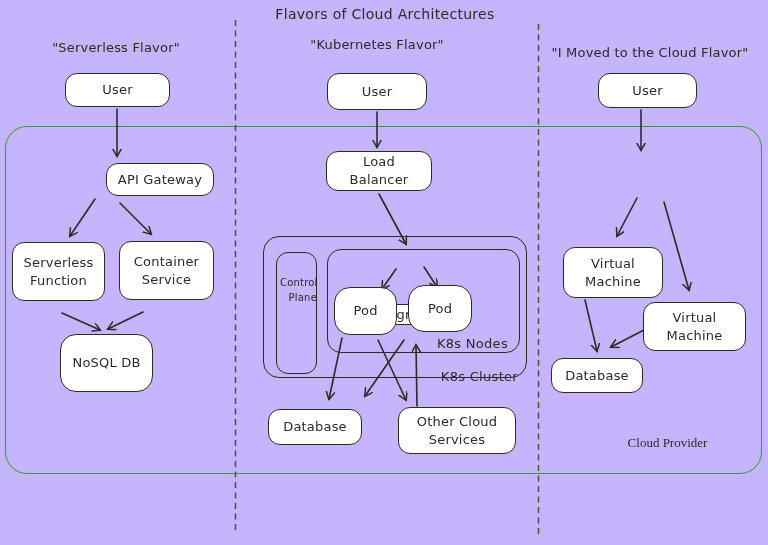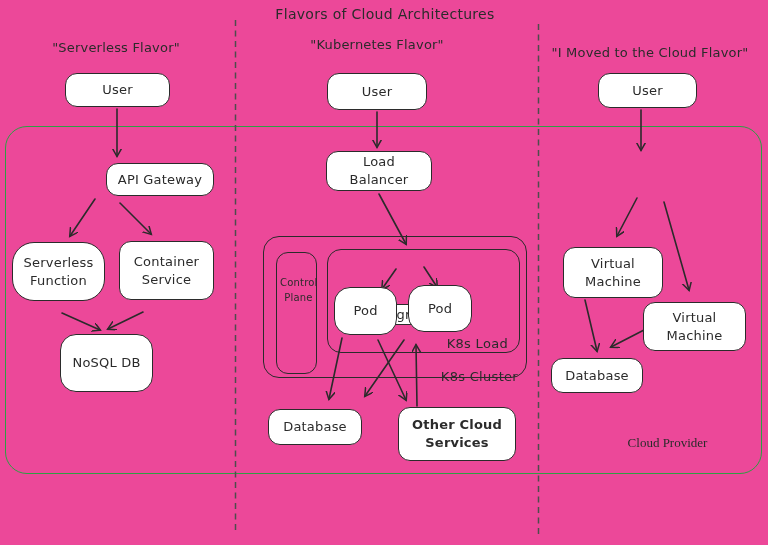--- a/index.html
+++ b/index.html
@@ -1,17 +1,17 @@
 <!DOCTYPE html>
 <html><head>
 <meta charset="utf-8">
 <style>
   html,body{margin:0;padding:0;background:#ffffff;}
   .canvas{
-    position:relative;width:768px;height:545px;background:#ec4899;overflow:hidden;
+    position:relative;width:768px;height:545px;background:#c4b5fd;overflow:hidden;
     font-family:"DejaVu Sans",sans-serif;color:#2b2b2b;
   }
   .lbl{position:absolute;text-align:center;white-space:pre-line;line-height:1.3;}
   .title{font-size:14px;letter-spacing:0.3px;}
   .colhdr{font-size:13px;letter-spacing:0.2px;}
   .box{
     position:absolute;box-sizing:border-box;
     border:1.6px solid #2b2b2b;border-radius:12px;background:#ffffff;
     display:flex;align-items:center;justify-content:center;text-align:center;
     font-size:13px;line-height:1.35;white-space:pre-line;letter-spacing:0.2px;
@@ -21,21 +21,21 @@
   .r16{border-radius:16px;}
   .r8{border-radius:3px;margin-top:47px;}
   .green-rect{
     position:absolute;left:5px;top:126px;width:757px;height:348px;
     border:1.6px solid #2f9e44;border-radius:22px;box-sizing:border-box;z-index:1;
   }
   svg.wires{position:absolute;left:0;top:0;z-index:3;pointer-events:none;}
   .inner-lbl{position:absolute;font-size:13px;letter-spacing:0.3px;z-index:4;}
   .cp-text{
     position:absolute;box-sizing:border-box;z-index:4;
-    font-size:10px;line-height:1.45;text-align:center;white-space:pre-line;
+    font-size:10px;line-height:1.45;text-align:right;white-space:pre-line;
     padding:24px 0 0 4px;letter-spacing:0.2px;
   }
 </style>
 </head>
 <body>
 
 <div class="canvas">
 
   <div class="lbl title" style="left:240px;top:5px;width:290px;">Flavors of Cloud Architectures</div>
   <div class="lbl colhdr" style="left:26px;top:40px;width:180px;">"Serverless Flavor"</div>
@@ -43,21 +43,21 @@
   <div class="lbl colhdr" style="left:543px;top:45px;width:214px;">"I Moved to the Cloud Flavor"</div>
 
   <div class="green-rect"></div>
   <div class="lbl" style="left:600px;top:435px;width:135px;font-size:13px;z-index:4;font-family:Liberation Serif, serif;">Cloud Provider</div>
 
   <div class="box container-box" style="left:263px;top:236px;width:264px;height:142px;border-radius:16px;"></div>
   <div class="box container-box" style="left:327px;top:249px;width:193px;height:104px;border-radius:14px;"></div>
   <div class="box container-box" style="left:276px;top:252px;width:41px;height:122px;"></div>
   <div class="cp-text" style="left:276px;top:252px;width:41px;height:122px;">Control
 Plane</div>
-  <div class="inner-lbl" style="left:428px;top:336px;width:80px;text-align:right;">K8s Load</div>
+  <div class="inner-lbl" style="left:428px;top:336px;width:80px;text-align:right;">K8s Nodes</div>
   <div class="inner-lbl" style="left:430px;top:369px;width:88px;text-align:right;">K8s Cluster</div>
 
   <svg class="wires" width="768" height="545" viewBox="0 0 768 545">
     <defs>
       <marker id="arr" markerWidth="12" markerHeight="12" refX="7.5" refY="4.5" orient="auto" markerUnits="userSpaceOnUse">
         <path d="M0,0 L8,4.5 L0,9" fill="none" stroke="#2b2b2b" stroke-width="1.5" stroke-linecap="round"></path>
       </marker>
     </defs>
     <g stroke="#4d4d4d" stroke-width="1.5" stroke-dasharray="6 4.5">
       <line x1="235.5" y1="20" x2="235.5" y2="532"></line>
@@ -83,34 +83,34 @@
       <line x1="641" y1="110" x2="641" y2="150" marker-end="url(#arr)"></line>
       <line x1="637" y1="198" x2="617" y2="236" marker-end="url(#arr)"></line>
       <line x1="664" y1="202" x2="689" y2="290" marker-end="url(#arr)"></line>
       <line x1="585" y1="300" x2="597" y2="351" marker-end="url(#arr)"></line>
       <line x1="644" y1="330" x2="611" y2="347" marker-end="url(#arr)"></line>
     </g>
   </svg>
 
   <div class="box leaf" style="left:65px;top:73px;width:105px;height:34px;">User</div>
   <div class="box leaf" style="left:62px;top:163px;width:108px;height:33px;margin-left:44px;">API Gateway</div>
-  <div class="box leaf" style="left:12px;top:242px;width:93px;height:59px;border-radius:22px;">Serverless
+  <div class="box leaf" style="left:12px;top:242px;width:93px;height:59px;">Serverless
 Function</div>
   <div class="box leaf" style="left:119px;top:241px;width:95px;height:59px;">Container
 Service</div>
   <div class="box leaf r16" style="left:60px;top:334px;width:93px;height:58px;">NoSQL DB</div>
 
   <div class="box leaf" style="left:327px;top:73px;width:100px;height:37px;">User</div>
   <div class="box leaf" style="left:326px;top:151px;width:106px;height:40px;">Load
 Balancer</div>
   <div class="box leaf r8" style="left:372px;top:257px;width:95px;height:21px;">Ingress Ctl</div>
   <div class="box leaf r16" style="left:334px;top:287px;width:63px;height:48px;">Pod</div>
   <div class="box leaf r16" style="left:408px;top:285px;width:64px;height:47px;">Pod</div>
   <div class="box leaf" style="left:268px;top:409px;width:94px;height:36px;">Database</div>
-  <div class="box leaf" style="left:398px;top:407px;width:118px;height:54px;font-weight:bold;">Other Cloud
+  <div class="box leaf" style="left:398px;top:407px;width:118px;height:47px;">Other Cloud
 Services</div>
 
   <div class="box leaf" style="left:598px;top:73px;width:99px;height:35px;">User</div>
   <div class="box leaf" style="left:563px;top:247px;width:100px;height:51px;">Virtual
 Machine</div>
   <div class="box leaf" style="left:643px;top:302px;width:103px;height:49px;">Virtual
 Machine</div>
   <div class="box leaf" style="left:551px;top:358px;width:92px;height:35px;">Database</div>
 
 </div>

